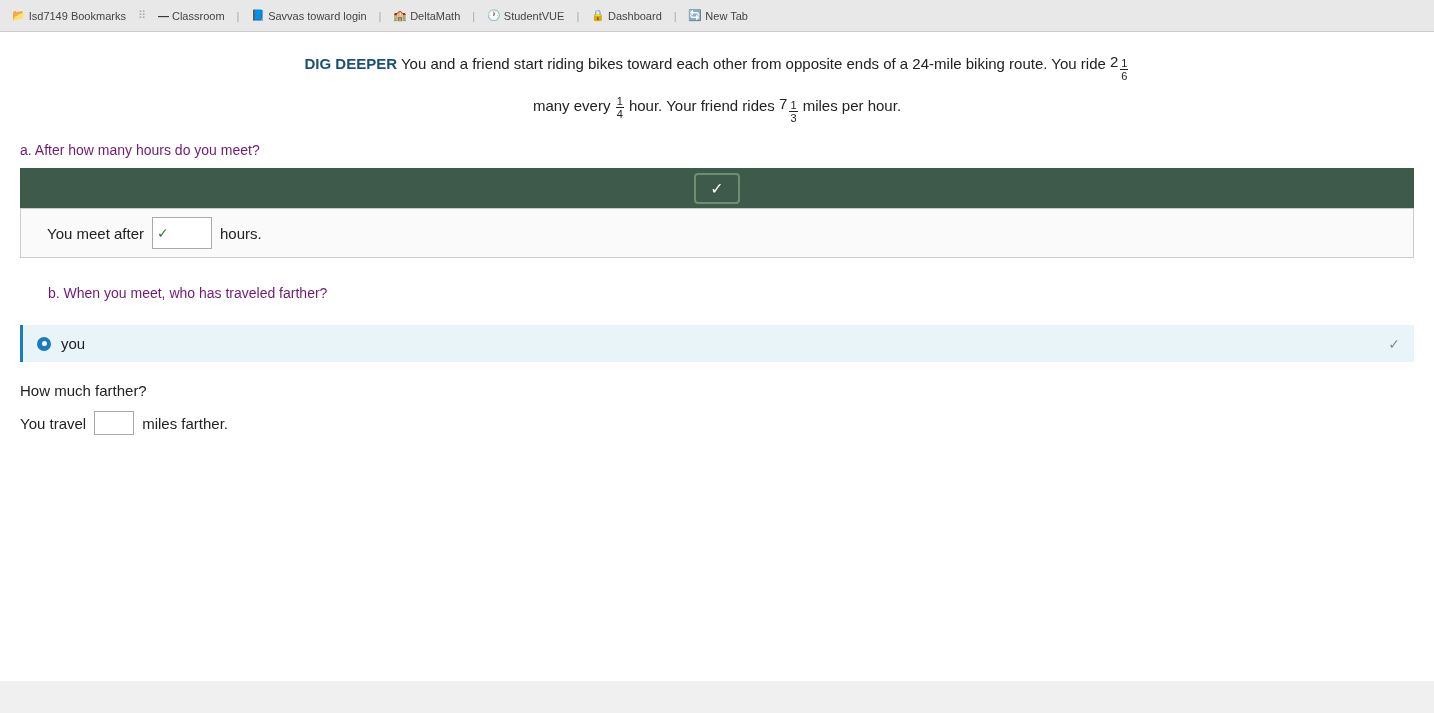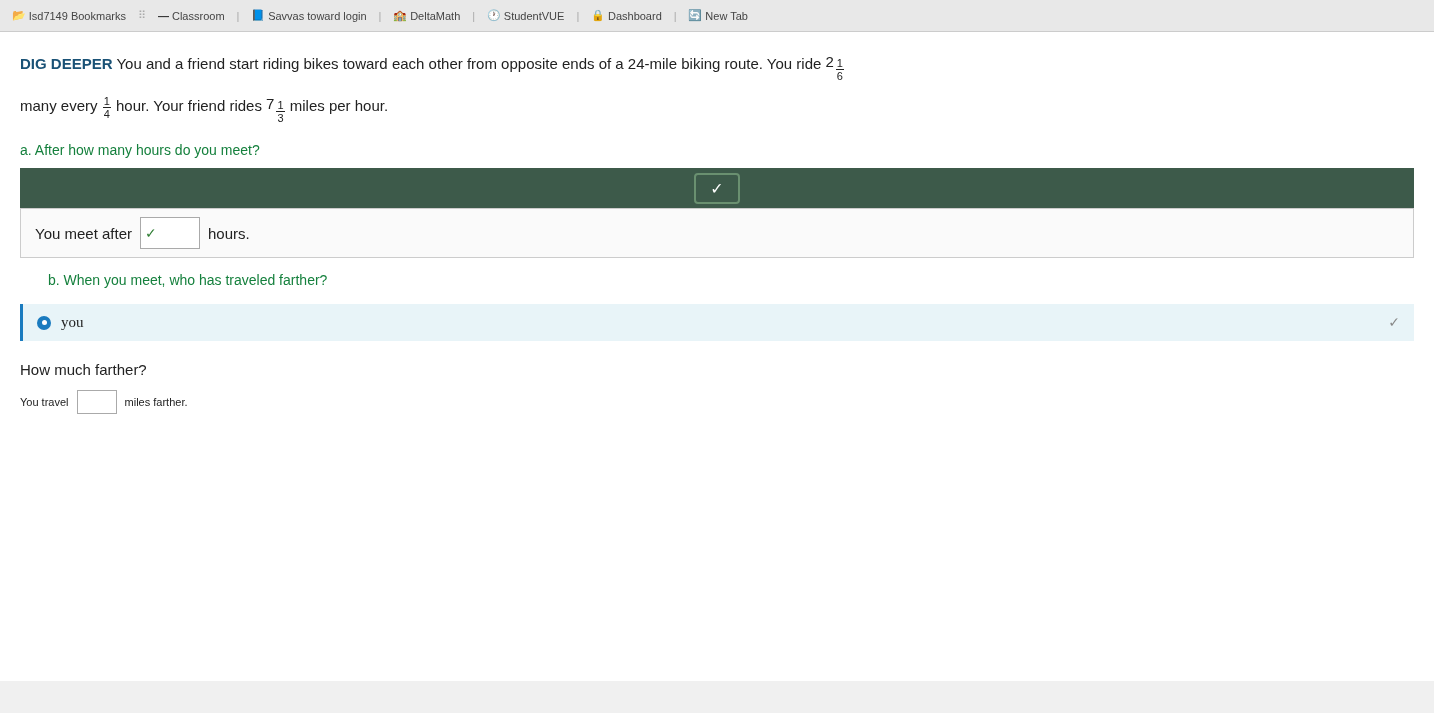--- a/index.html
+++ b/index.html
@@ -78,26 +78,27 @@
       vertical-align: middle;
     }
     .mixed-number .whole {
       font-size: 15px;
     }
 
     .problem-text {
       font-size: 15px;
       line-height: 1.8;
       margin-bottom: 8px;
+      text-align: center;
     }
 
     .question-label {
       font-size: 14px;
       margin: 18px 0 10px 0;
-      color: #15803d;
+      color: #701a75;
     }
 
     
     .check-bar {
       background: #3d5a4a;
       height: 40px;
       display: flex;
       align-items: center;
       justify-content: center;
       margin-bottom: 0;
@@ -113,21 +114,21 @@
       justify-content: center;
     }
     .check-btn .checkmark {
       color: #fff;
       font-size: 16px;
     }
 
     
     .answer-row {
       border: 1px solid #ccc;
-      padding: 8px 14px;
+      padding: 8px 26px;
       background: #fafafa;
       display: flex;
       align-items: center;
       gap: 8px;
       font-size: 15px;
     }
     .answer-input-wrapper {
       border: 1px solid #aaa;
       background: #fff;
       display: flex;
@@ -136,22 +137,21 @@
       min-height: 32px;
       padding: 2px 4px;
     }
     .check-icon-green {
       color: #2e7d32;
       font-size: 14px;
     }
 
     
     .mc-section {
-      margin-top: 16px;
-      font-family: Liberation Serif, serif;
+      margin-top: 24px;
     }
     .mc-option {
       display: flex;
       align-items: center;
       gap: 10px;
       padding: 10px 14px;
       font-size: 15px;
       cursor: pointer;
       border-left: 3px solid transparent;
     }
@@ -189,21 +189,21 @@
     .how-much-section {
       margin-top: 20px;
       font-size: 15px;
     }
 
     .you-travel-row {
       margin-top: 8px;
       display: flex;
       align-items: center;
       gap: 8px;
-      font-size: 11px;
+      font-size: 15px;
     }
     .small-input {
       border: 1px solid #aaa;
       width: 40px;
       height: 24px;
       background: #fff;
       display: inline-block;
     }
   </style>
 </head>
@@ -289,21 +289,21 @@
   </div>
 
   <div class="answer-row">
     <span>You meet after</span>
     <div class="answer-input-wrapper">
       <span class="check-icon-green">✓</span>
     </div>
     <span>hours.</span>
   </div>
 
-  <div class="question-label" style="margin-top:14px;padding-left:28px;">b. When you meet, who has traveled farther?</div>
+  <div class="question-label" style="margin-top:27px;padding-left:28px;">b. When you meet, who has traveled farther?</div>
 
   <div class="mc-section">
     <div class="mc-option selected">
       <div class="radio-circle filled"></div>
       <span>you</span>
       <span class="mc-check">✓</span>
     </div>
   </div>
 
   <div class="how-much-section">

